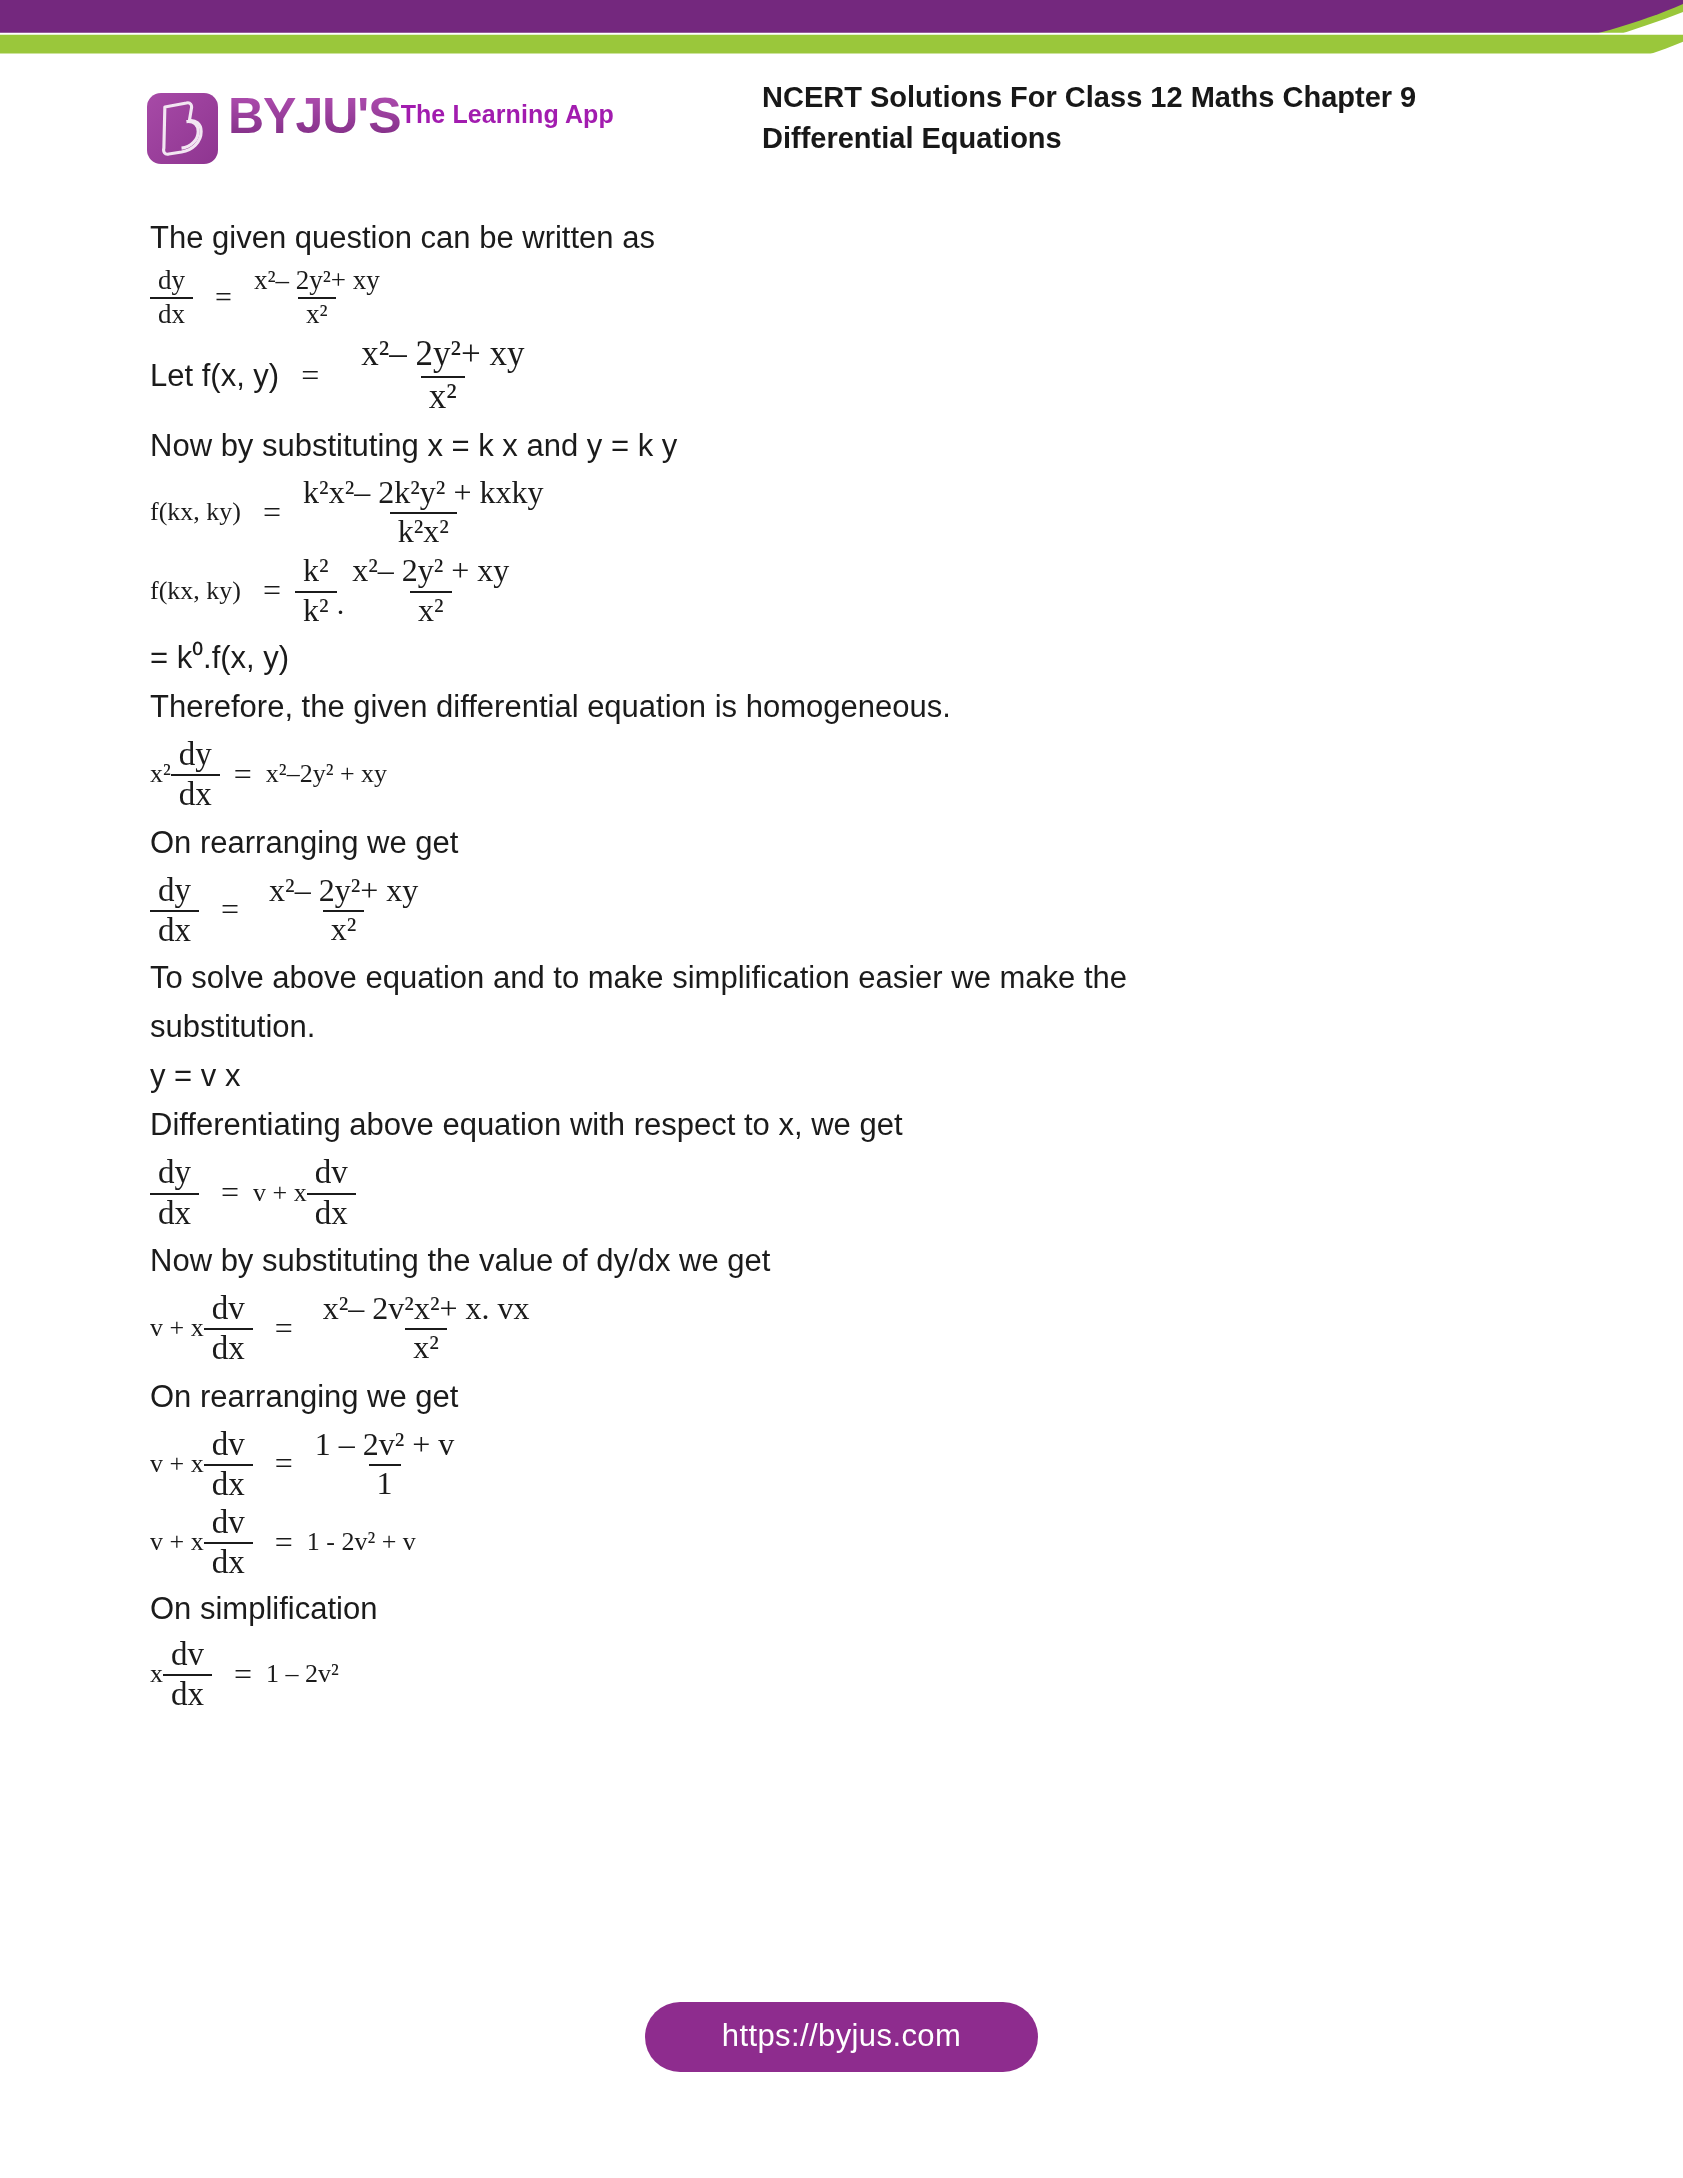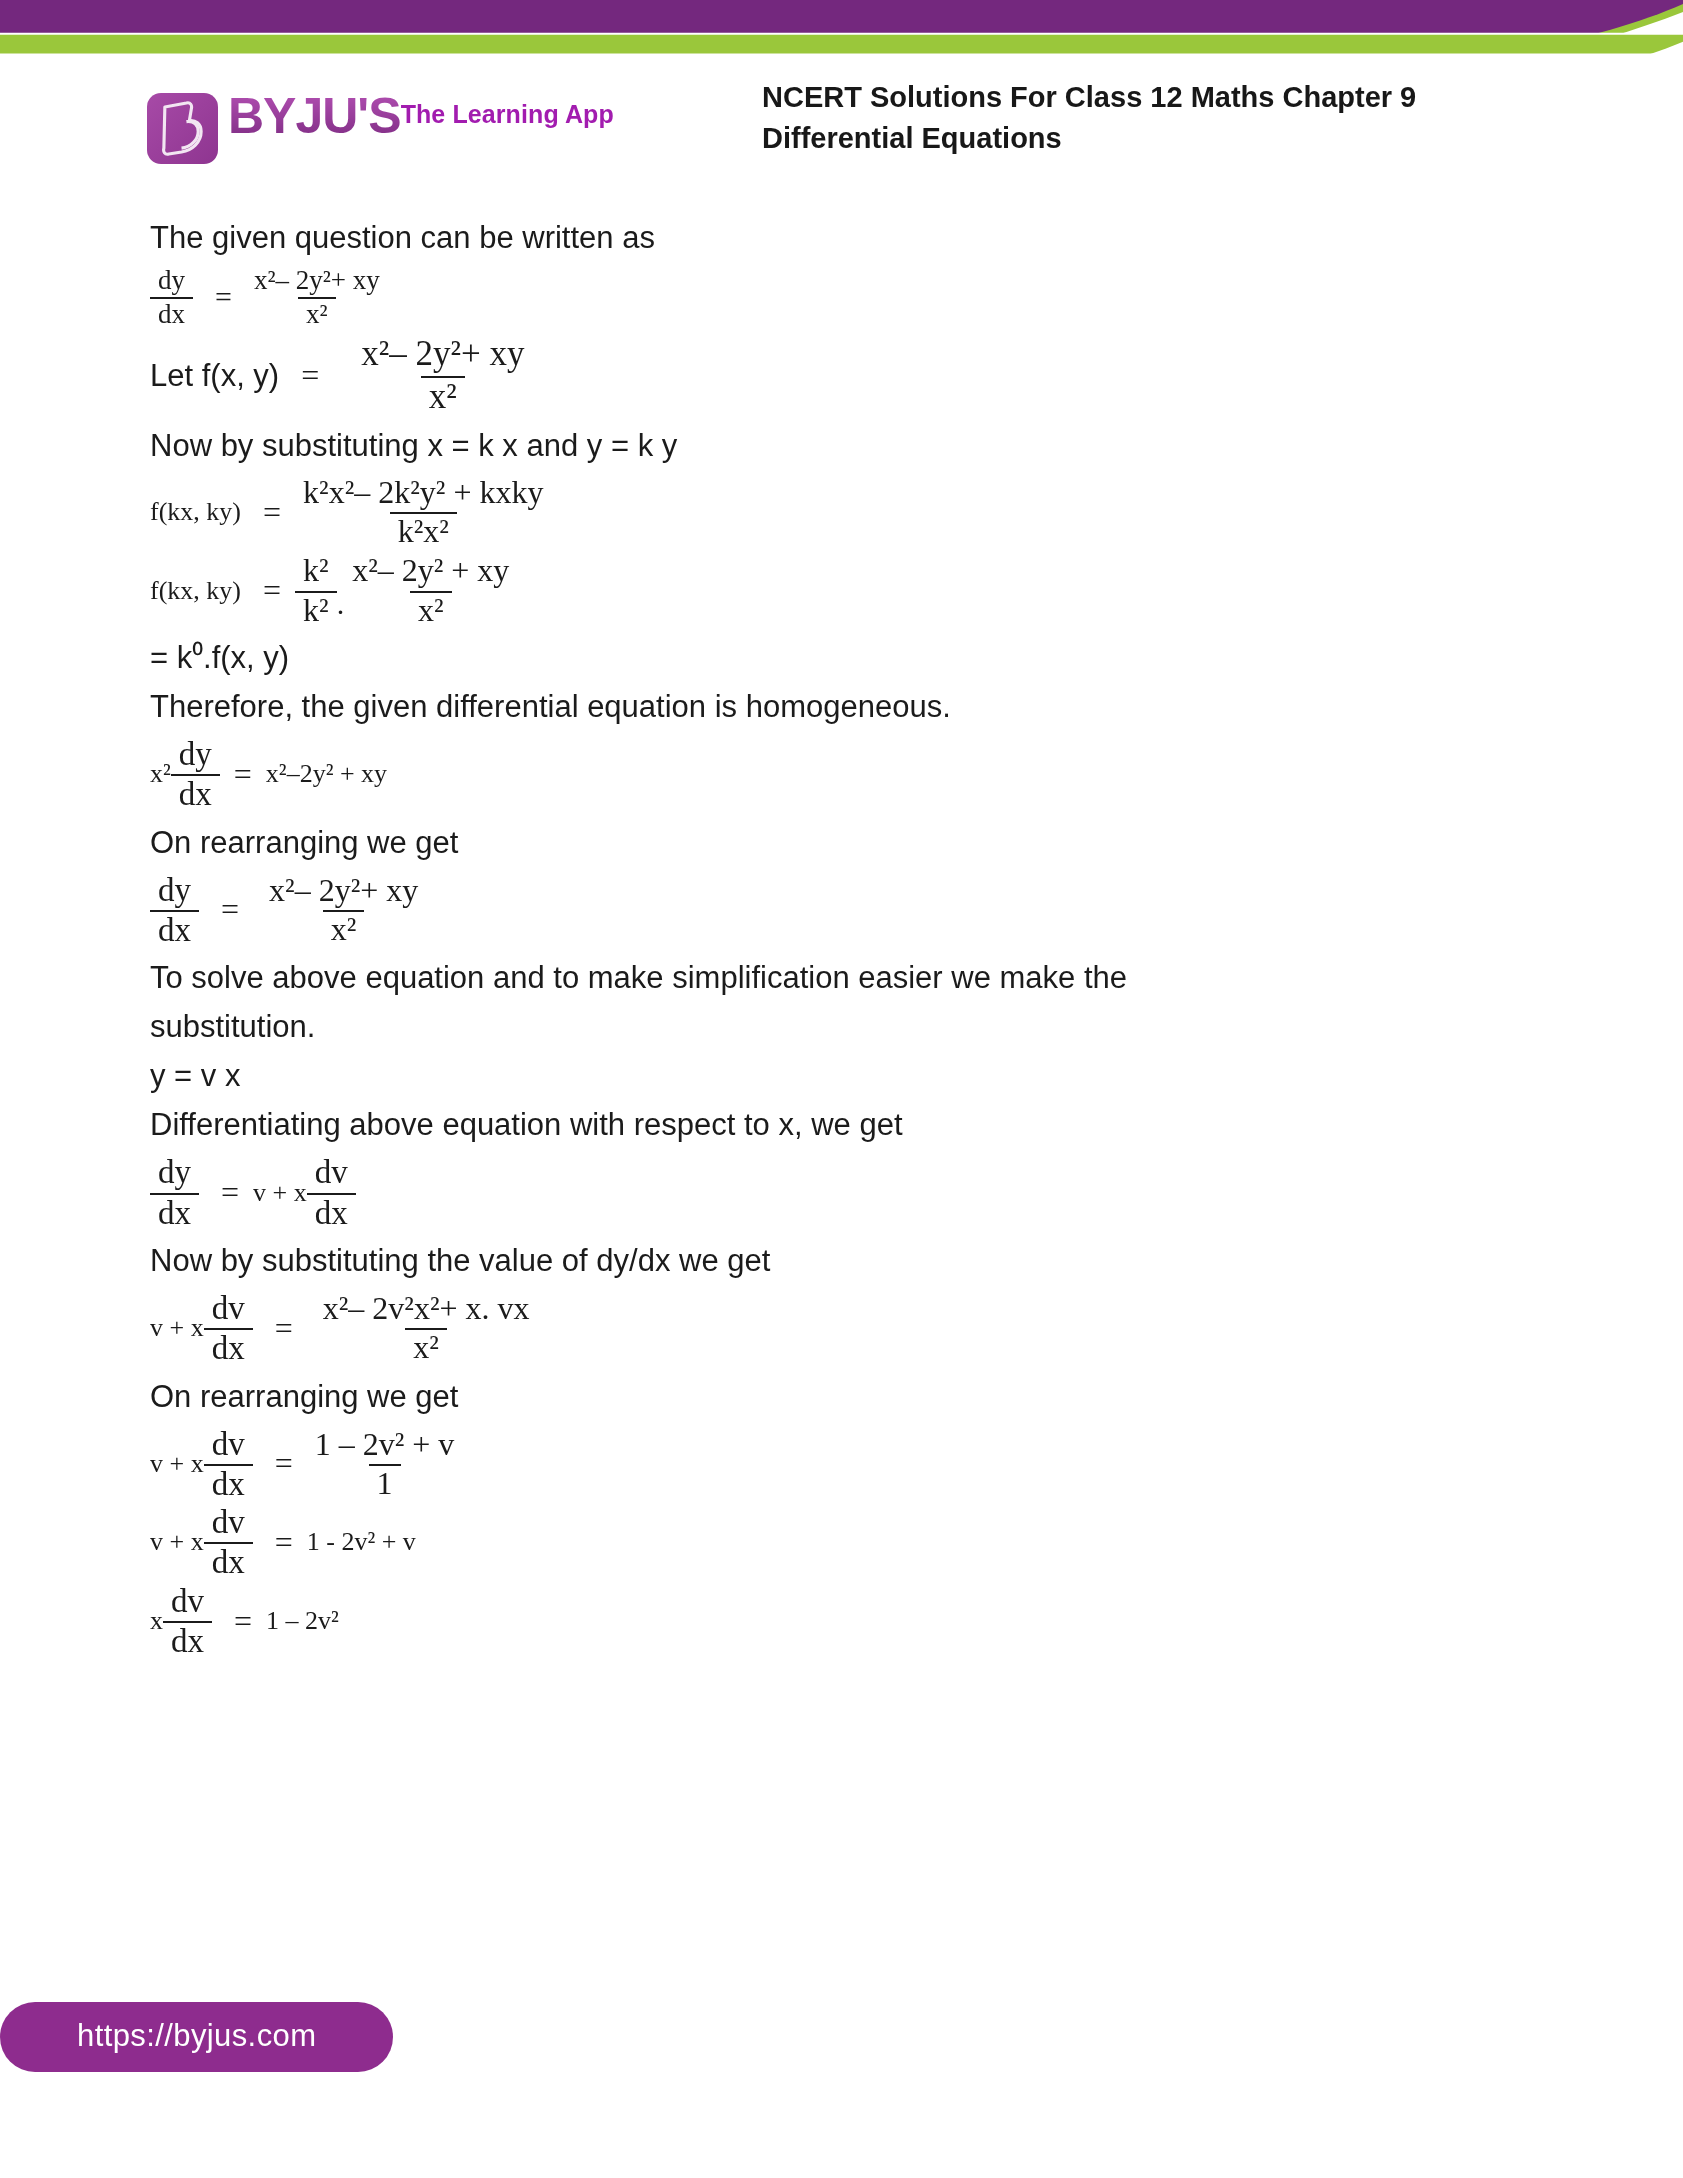--- a/index.html
+++ b/index.html
@@ -153,20 +153,21 @@
   .gap-m { width: 22px; display:inline-block; }
   .gap-l { width: 34px; display:inline-block; }
 
   
   .footer {
     position: absolute;
     left: 0;
     top: 2002px;
     width: 1683px;
     display: flex;
+    justify-content: center;
   }
   .url-pill {
     background: #8e2c8e;
     color: #ffffff;
     font-family: "Liberation Sans", sans-serif;
     font-size: 31px;
     letter-spacing: 0.4px;
     padding: 16px 77px 18px 77px;
     border-radius: 36px;
     text-align: center;
@@ -359,20 +360,21 @@
     <span class="frac dfrac">
       <span class="num">dv</span>
       <span class="den">dx</span>
     </span>
     <span class="gap-m"></span>
     <span class="op" style="font-size:32px;">=</span>
     <span class="gap-s"></span>
     <span class="lbl">1 - 2v²  +  v</span>
   </div>
 
+  <p class="para">On simplification</p>
 
   <div class="eq" style="margin:4px 0 0 0;">
     <span class="lbl">x</span>
     <span class="frac dfrac">
       <span class="num">dv</span>
       <span class="den">dx</span>
     </span>
     <span class="gap-m"></span>
     <span class="op" style="font-size:32px;">=</span>
     <span class="gap-s"></span>

